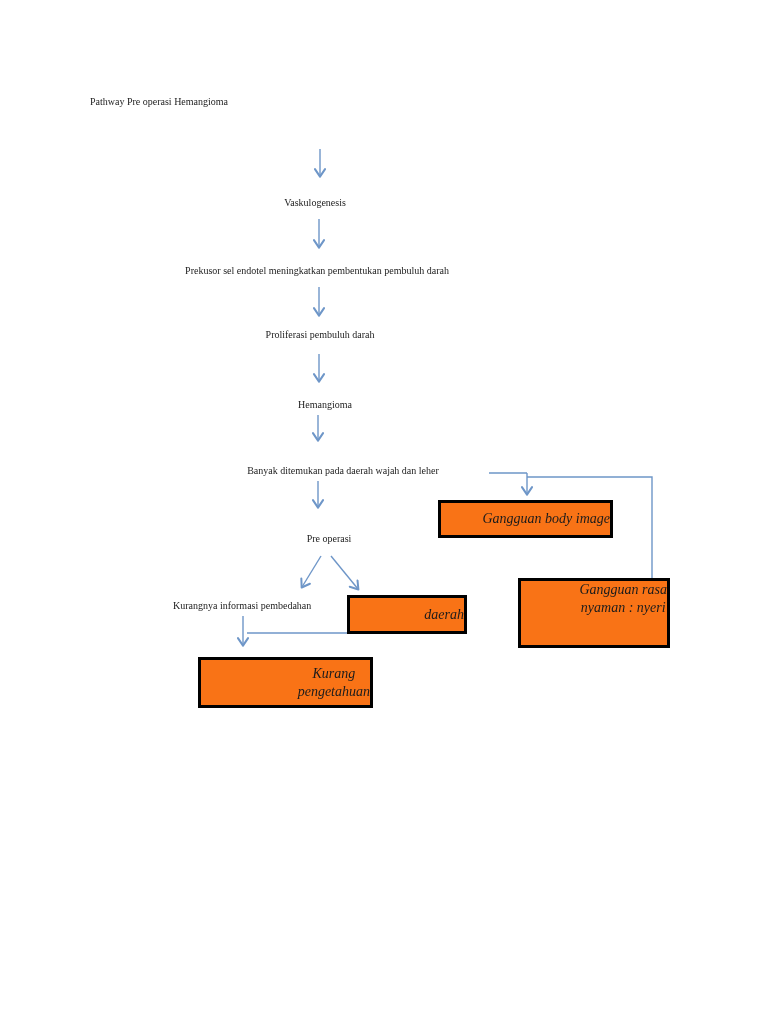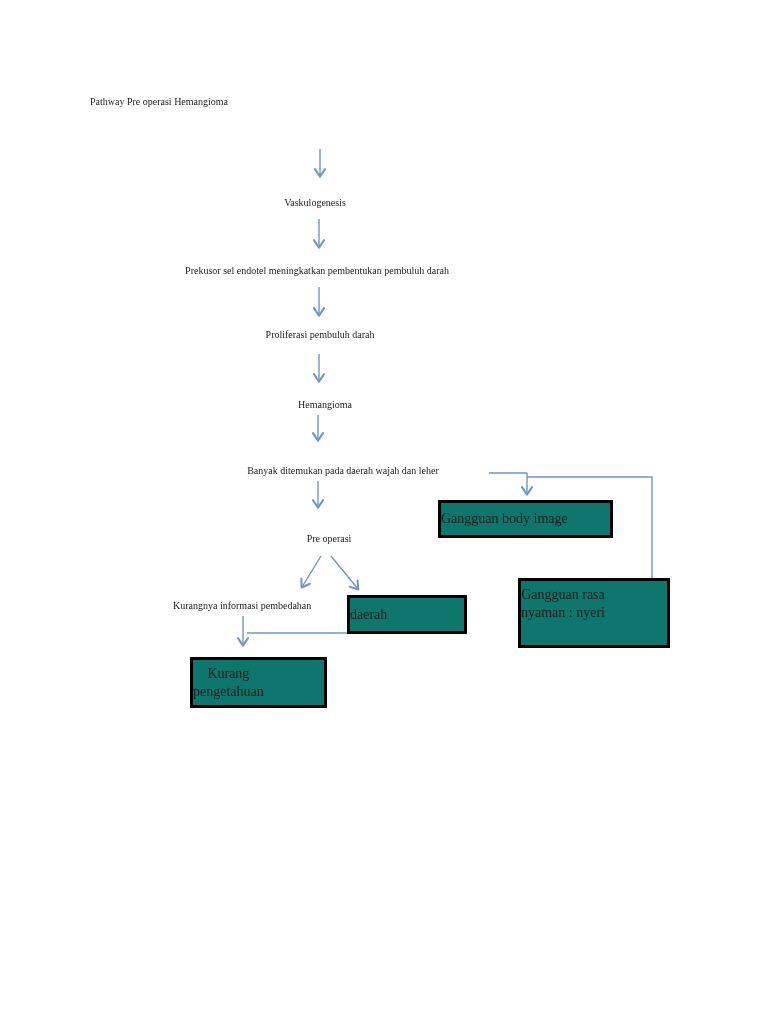--- a/index.html
+++ b/index.html
@@ -22,32 +22,32 @@
     line-height: 17px;
     white-space: nowrap;
   }
   .centered {
     transform: translateX(-50%);
   }
   .fbox {
     position: absolute;
     box-sizing: border-box;
     border: 3px solid #000000;
-    background: #0f766e;
+    background: #f97316;
     display: flex;
     align-items: center;
-    justify-content: flex-start;
+    justify-content: flex-end;
     text-align: center;
     font-size: 14px;
     line-height: 18px;
     white-space: pre-line;
+    font-style: italic;
   }
   .fbox.top-pad {
     align-items: flex-start;
-    padding-top: 5px;
   }
   .connector-layer {
     position: absolute;
     left: 0;
     top: 0;
     width: 768px;
     height: 1024px;
     pointer-events: none;
   }
 </style>
@@ -101,18 +101,18 @@
 
   <div class="fbox" style="left:347px; top:595px; width:120px; height:39px;">
     <span>daerah</span>
   </div>
 
   <div class="fbox top-pad" style="left:518px; top:578px; width:152px; height:70px;">
     <span>Gangguan rasa
 nyaman : nyeri</span>
   </div>
 
-  <div class="fbox" style="left:190px; top:657px; width:137px; height:51px;">
+  <div class="fbox" style="left:198px; top:657px; width:175px; height:51px;">
     <span>Kurang
 pengetahuan</span>
   </div>
 
 </div>
 
 </body></html>

